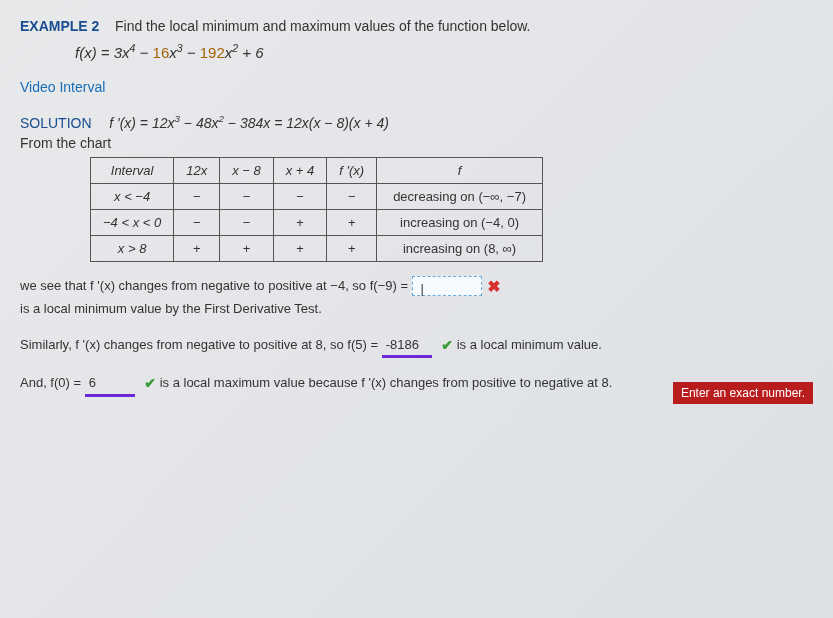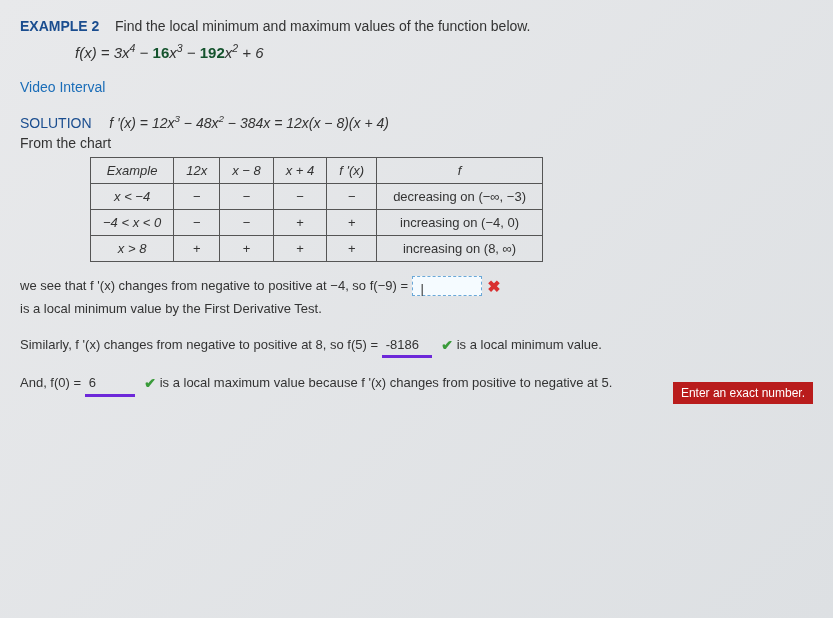--- a/index.html
+++ b/index.html
@@ -11,21 +11,21 @@
       font-size: 13px;
       color: #333;
       padding: 18px 20px;
       position: relative;
       overflow: hidden;
     }
     .example-title { margin-bottom: 8px; }
     .example-label { color: #1a4d8f; font-weight: bold; font-size: 14px; margin-top: 20px; }
     .example-text { color: #333; font-size: 14px; margin-left: 12px; }
     .formula { margin: 8px 0 18px 55px; font-size: 15px; font-style: italic; }
-    .formula .num { color: #14532d; font-style: normal; font-weight: bold; }
+    .formula .num { color: #a16207; font-style: normal; }
     .video-link { color: #1a6db8; margin-bottom: 18px; font-size: 14px; }
     .solution-line { margin-bottom: 4px; }
     .solution-label { color: #1a4d8f; font-size: 14px; }
     .solution-formula { font-style: italic; font-size: 14px; margin-left: 14px; }
     .chart-text { margin-bottom: 6px; font-size: 14px; }
     table { border-collapse: collapse; margin: 4px 0 12px 70px; }
     td { border: 1px solid #555; padding: 5px 12px; text-align: center; font-size: 13px; }
     td.interval { font-style: italic; }
     td.desc { text-align: center; padding-left: 16px; padding-right: 16px; }
     .para { margin-bottom: 14px; line-height: 1.6; font-size: 13px; }
@@ -72,34 +72,34 @@
 
 <div class="solution-line">
   <span class="solution-label">SOLUTION</span>
   <span class="solution-formula">f '(x) = 12x<sup>3</sup> − 48x<sup>2</sup> − 384x = 12x(x − 8)(x + 4)</span>
 </div>
 <div class="chart-text">From the chart</div>
 
 <table>
   <tbody>
       <tr>
-    <td class="interval">Example</td>
+    <td class="interval">Interval</td>
     <td class="ital">12x</td>
     <td class="ital">x − 8</td>
     <td class="ital">x + 4</td>
     <td class="ital">f '(x)</td>
     <td class="ital">f</td>
   </tr>
   <tr>
     <td class="interval">x &lt; −4</td>
     <td>−</td>
     <td>−</td>
     <td>−</td>
     <td>−</td>
-    <td class="desc">decreasing on  (−∞, −3)</td>
+    <td class="desc">decreasing on  (−∞, −7)</td>
   </tr>
   <tr>
     <td class="interval">−4 &lt; x &lt; 0</td>
     <td>−</td>
     <td>−</td>
     <td>+</td>
     <td>+</td>
     <td class="desc">increasing on  (−4, 0)</td>
   </tr>
   <tr>
@@ -126,14 +126,14 @@
   <span>Similarly,  f '(x)  changes from negative to positive at 8, so  f(5)  =  </span>
   <span class="answer-text">-8186</span>
   <span class="check-mark">✔</span>
   <span> is a local minimum value.</span>
 </div>
 
 <div class="para">
   <span>And,  f(0) = </span>
   <span class="answer-text">6</span>
   <span class="check-mark">✔</span>
-  <span> is a local maximum value because  f '(x)  changes from positive to negative at 5.</span>
+  <span> is a local maximum value because  f '(x)  changes from positive to negative at 8.</span>
 </div>
 
 </body></html>

